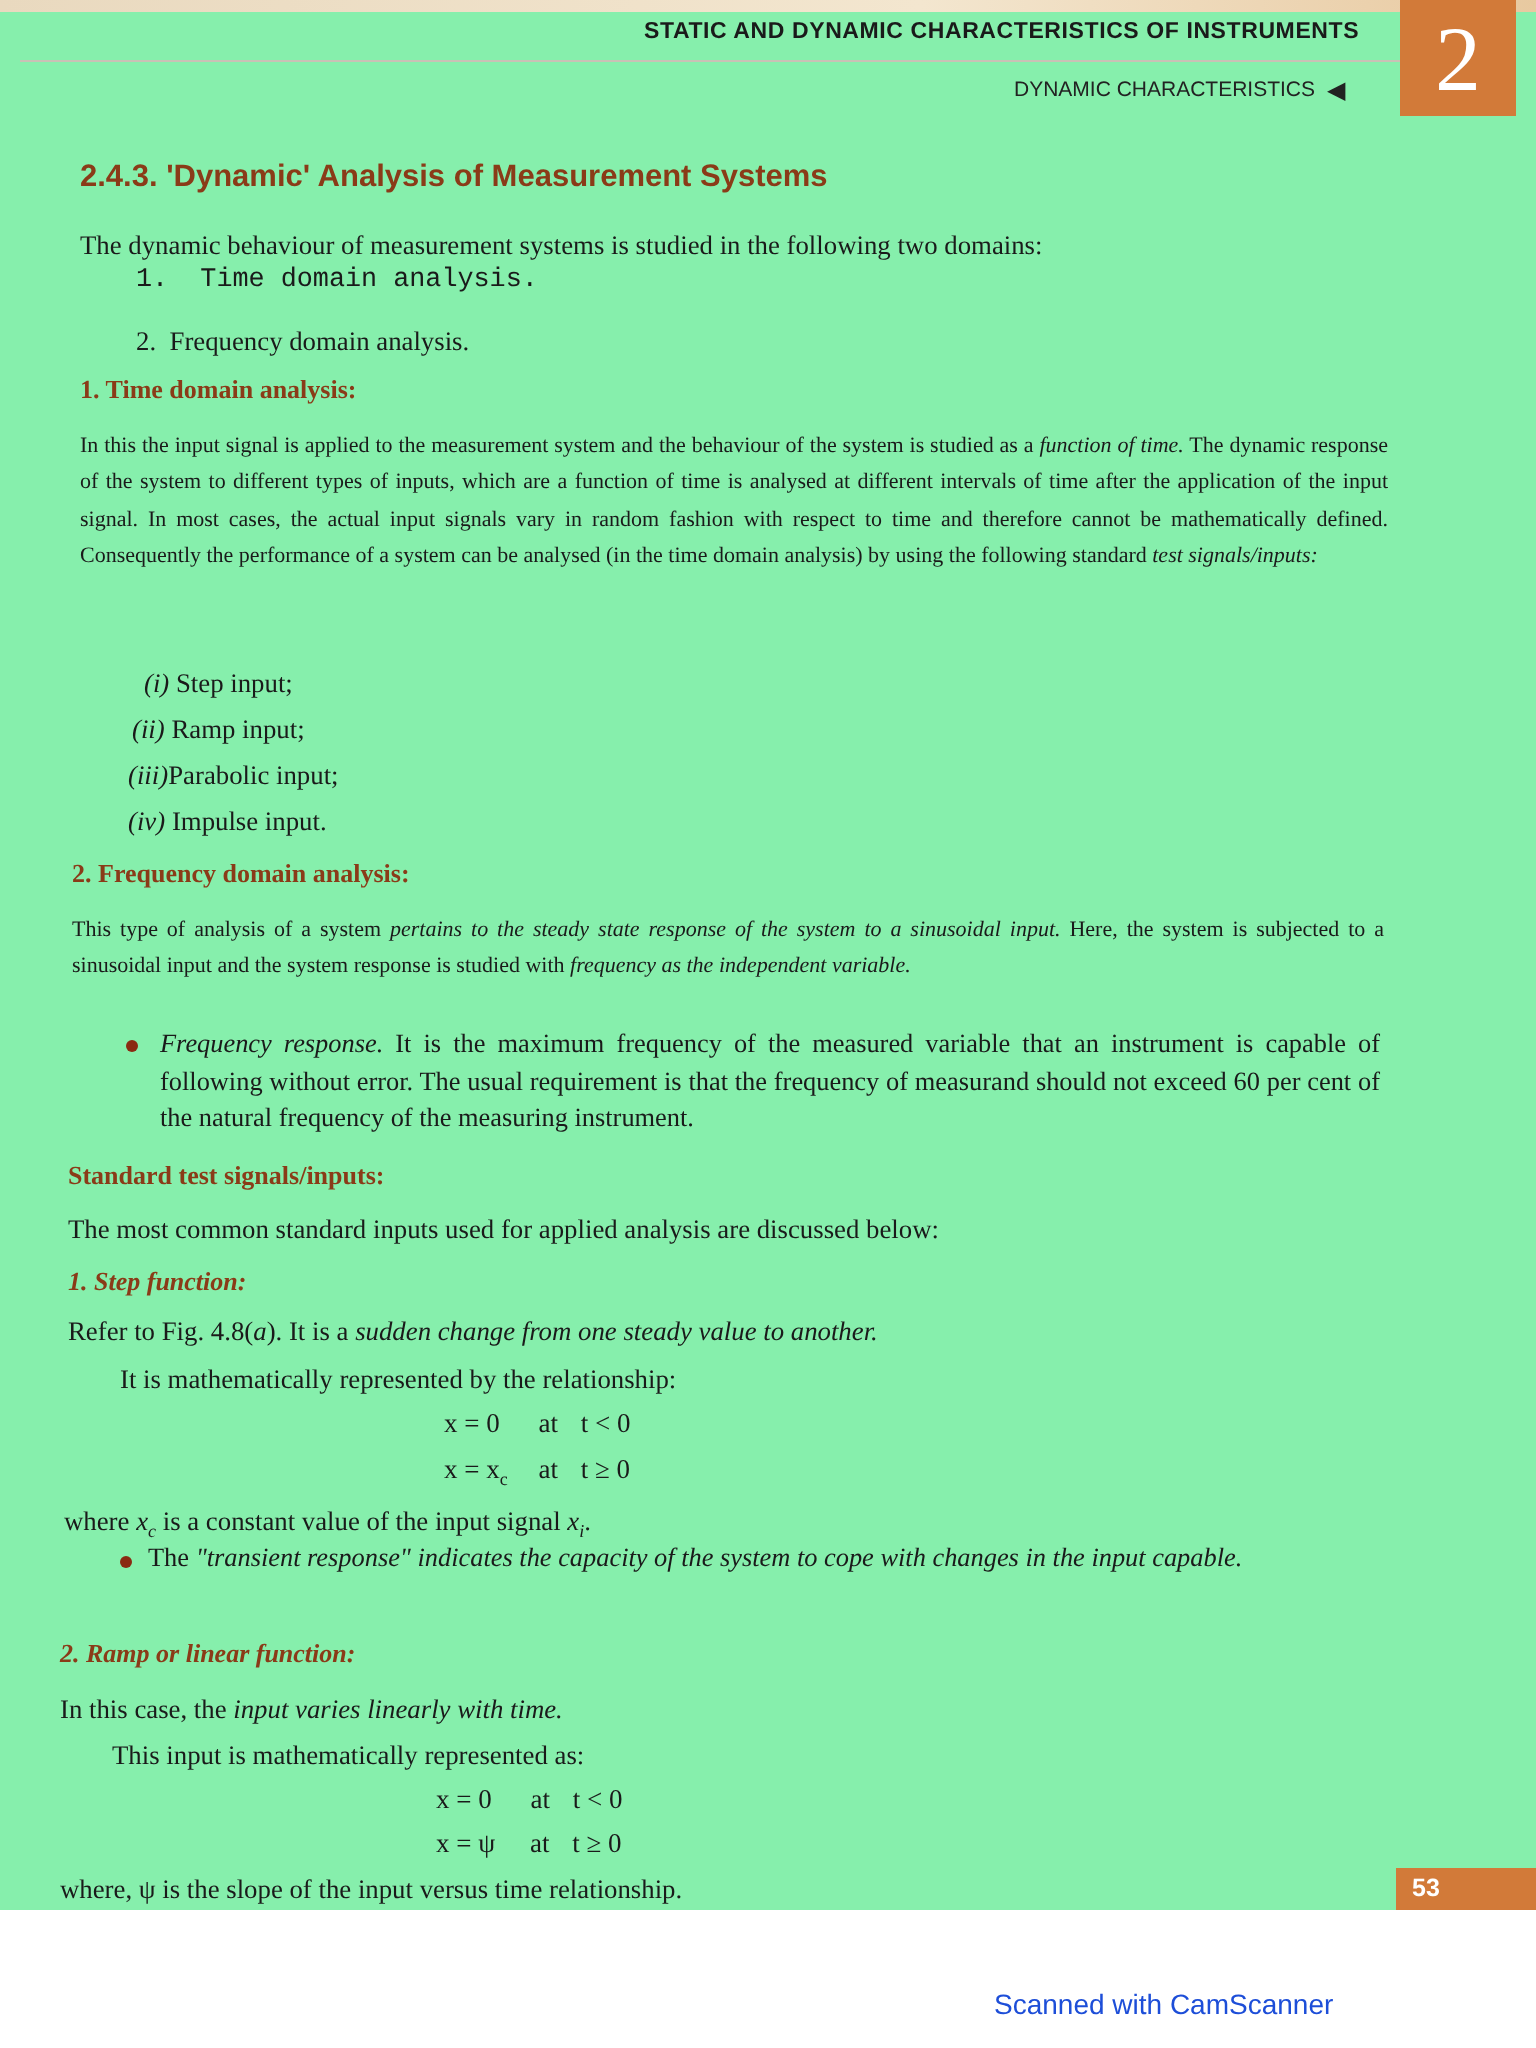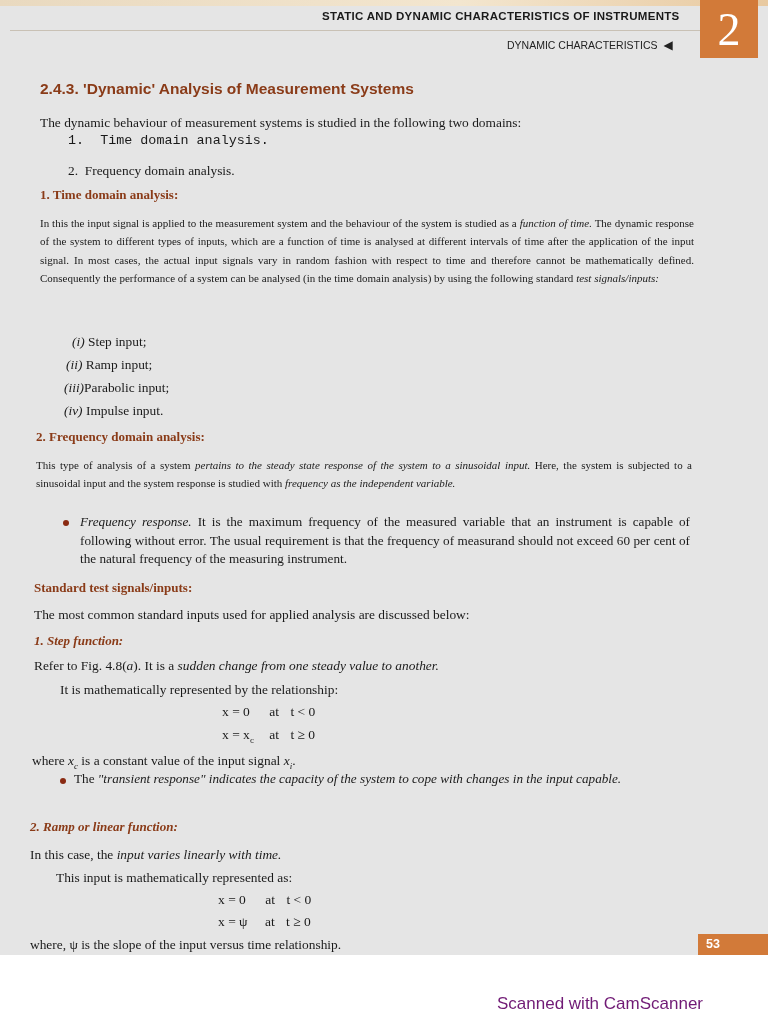--- a/index.html
+++ b/index.html
@@ -4,21 +4,21 @@
 <style>
   html, body { margin:0; padding:0; }
   body {
     width:768px; height:1024px; position:relative; overflow:hidden;
     background:#ffffff;
     font-family:"Liberation Serif", serif;
     color:#1a1a1a;
   }
   .page {
     position:absolute; left:0; top:0; width:768px; height:955px;
-    background:#e5e5e5;
+    background:#86efac;
   }
   .top-strip {
     position:absolute; left:0; top:0; width:768px; height:6px;
     background:linear-gradient(90deg,#e9d9bf,#f3e6cf 60%,#e8c9a0);
   }
   .header-title {
     position:absolute; left:322px; top:10px;
     font-family:"Liberation Sans", sans-serif; font-weight:bold;
     font-size:11.5px; letter-spacing:0.3px; color:#1a1a1a;
   }
@@ -58,21 +58,21 @@
   .eq { position:absolute; font-size:13.5px; white-space:nowrap; }
   .eq .var { }
   .page-num {
     position:absolute; left:698px; top:934px; width:70px; height:21px;
     background:#d27a39; color:#fff;
     font-family:"Liberation Sans", sans-serif; font-weight:bold; font-size:12.5px;
     padding-left:8px; box-sizing:border-box; line-height:21px;
   }
   .watermark {
     position:absolute; left:497px; top:994px;
-    font-family:"Liberation Sans", sans-serif; font-size:17px; color:#701a75;
+    font-family:"Liberation Sans", sans-serif; font-size:14px; color:#1d4ed8;
   }
 </style>
 </head>
 <body>
 
 <div class="page">
   <div class="top-strip"></div>
   <div class="header-title">STATIC AND DYNAMIC CHARACTERISTICS OF INSTRUMENTS</div>
   <div class="header-rule"></div>
   <div class="header-sub">

